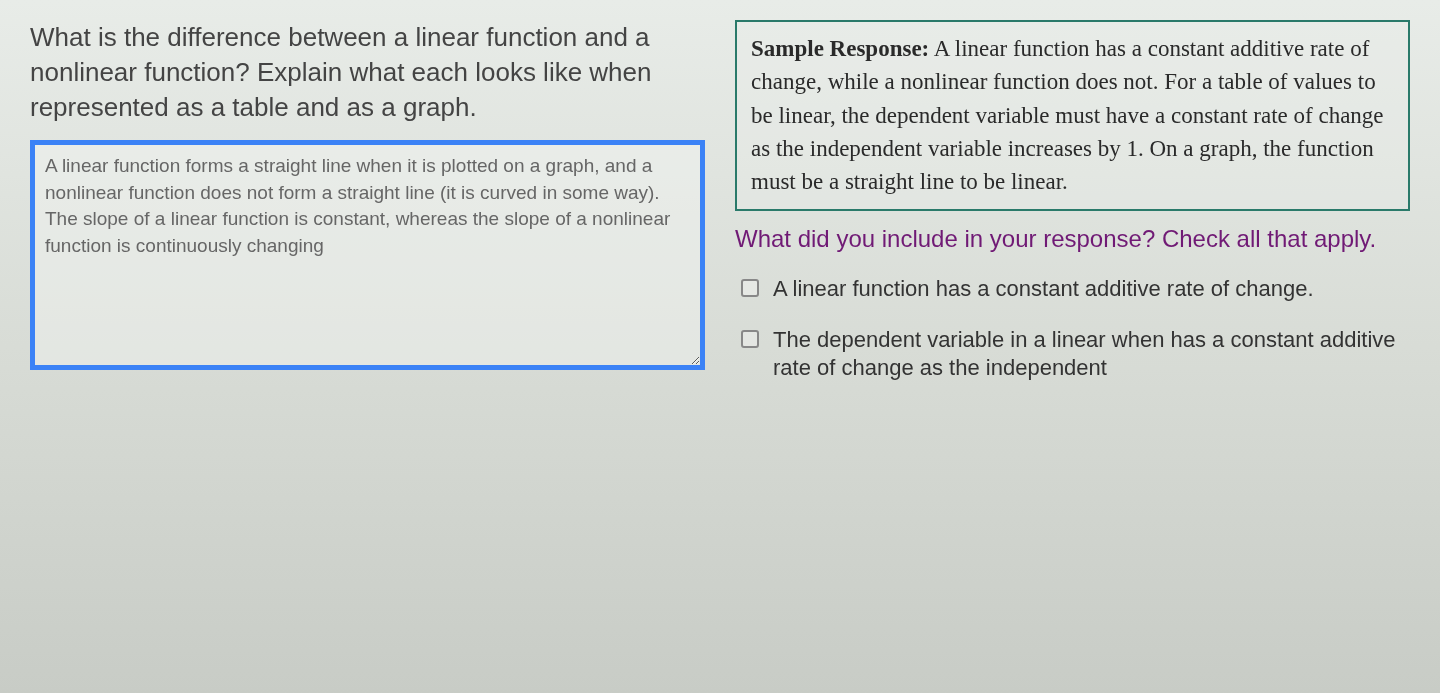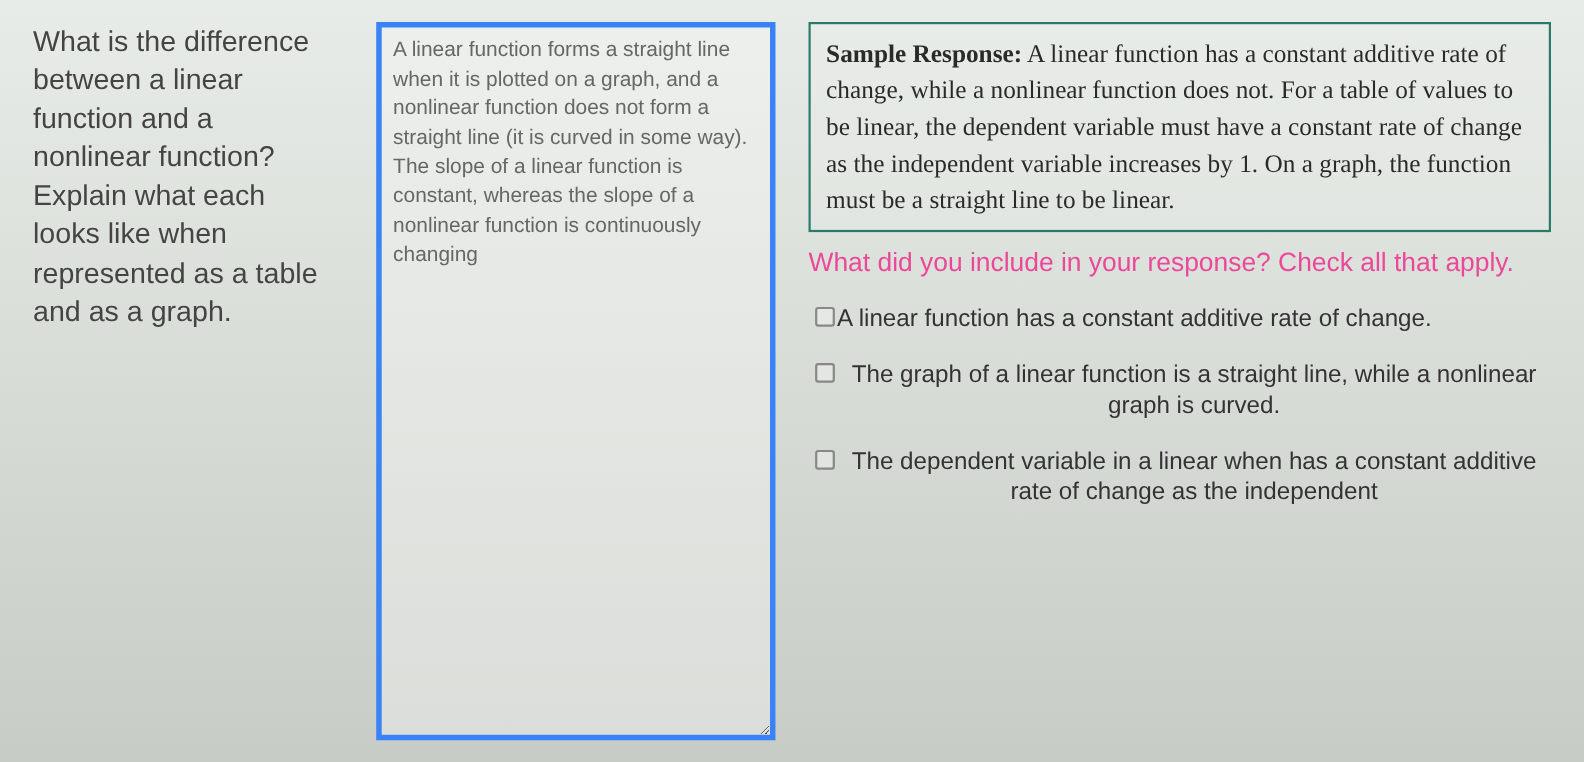--- a/index.html
+++ b/index.html
@@ -13,22 +13,21 @@
       width: 1440px;
       height: 693px;
       padding: 20px 30px;
       display: flex;
       gap: 30px;
       color: #333;
     }
     .left-panel {
       flex: 1;
       display: flex;
-      flex-direction: row;
-      gap: 48px;
+      flex-direction: column;
     }
     .right-panel {
       flex: 1;
       display: flex;
       flex-direction: column;
     }
     .question-text {
       font-size: 26px;
       color: #444;
       line-height: 1.35;
@@ -54,36 +53,35 @@
       line-height: 1.45;
       font-family: Georgia, 'Times New Roman', serif;
       color: #2a2a2a;
       margin-bottom: 12px;
     }
     .sample-response-label {
       font-weight: bold;
     }
     .checklist-prompt {
       font-size: 24px;
-      color: #ec4899;
+      color: #701a75;
       line-height: 1.35;
       margin-bottom: 20px;
       font-family: Arial, sans-serif;
     }
     .checklist {
       display: flex;
       flex-direction: column;
       gap: 22px;
       padding-left: 6px;
     }
     .checklist-item {
       display: flex;
       align-items: flex-start;
-      gap: 2px;
-      text-align: center;
+      gap: 14px;
     }
     .checkbox {
       width: 18px;
       height: 18px;
       border: 2px solid #888;
       border-radius: 3px;
       background: rgba(255,255,255,0.3);
       flex-shrink: 0;
       margin-top: 4px;
       cursor: pointer;
@@ -108,20 +106,16 @@
     <span class="sample-response-label">Sample Response:</span><span> A linear function has a constant additive rate of change, while a nonlinear function does not. For a table of values to be linear, the dependent variable must have a constant rate of change as the independent variable increases by 1. On a graph, the function must be a straight line to be linear.</span>
   </div>
   <div class="checklist-prompt">What did you include in your response? Check all that apply.</div>
   <div class="checklist">
     <div class="checklist-item">
       <div class="checkbox"></div>
       <div class="checklist-label">A linear function has a constant additive rate of change.</div>
     </div>
     <div class="checklist-item">
       <div class="checkbox"></div>
-      <div class="checklist-label">The graph of a linear function is a straight line, while a nonlinear graph is curved.</div>
-    </div>
-    <div class="checklist-item">
-      <div class="checkbox"></div>
       <div class="checklist-label">The dependent variable in a linear when has a constant additive rate of change as the independent</div>
     </div>
   </div>
 </div>
 
 </body></html>

